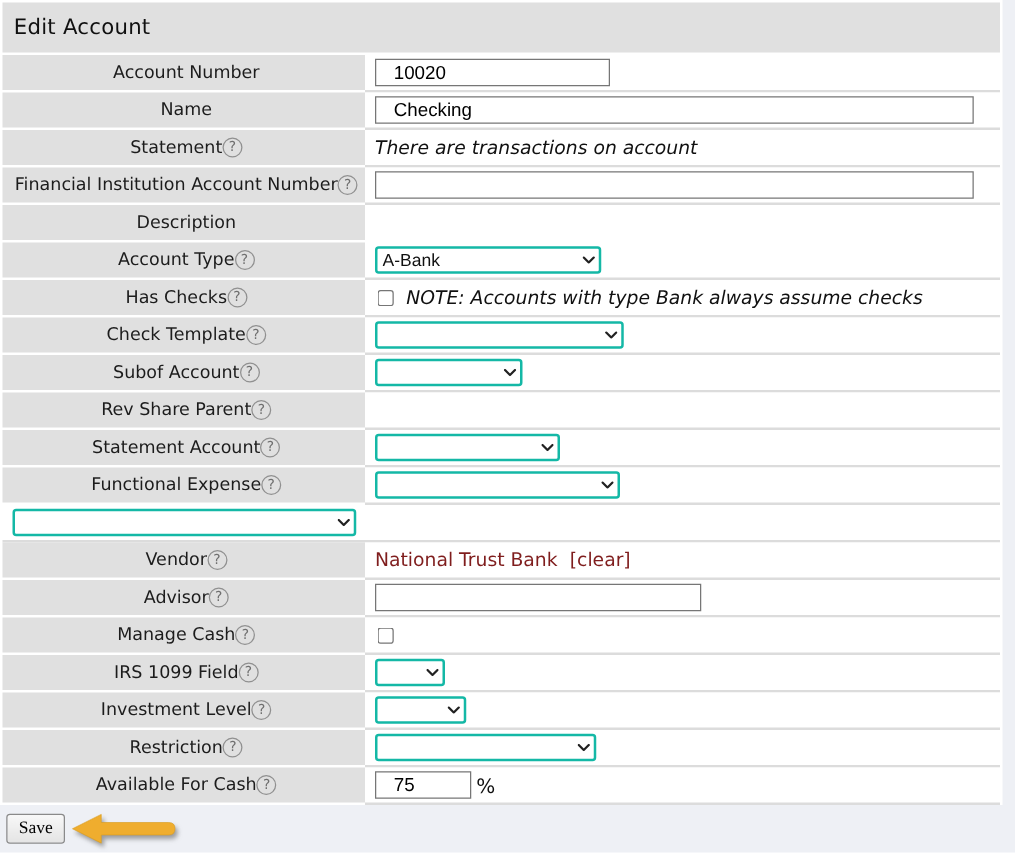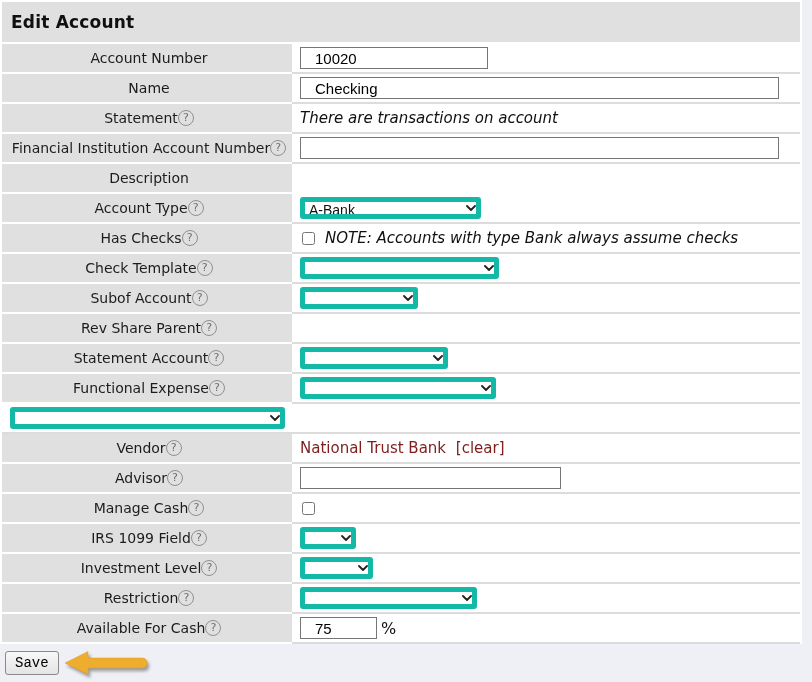--- a/index.html
+++ b/index.html
@@ -5,21 +5,21 @@
   html,body{margin:0;padding:0}
   body{
     width:812px;height:682px;overflow:hidden;
     background:#eef0f5;
     font-family:"DejaVu Sans",sans-serif;
   }
   .table{width:802px;background:#ffffff;padding:2px 2px 0 2px;box-sizing:border-box}
   .header{
     height:40px;margin-bottom:2px;background:#e0e0e0;
     display:flex;align-items:center;padding-left:9px;
-    font-size:17px;font-weight:bold;color:#101010;letter-spacing:.2px;
+    font-size:17px;font-weight:normal;color:#101010;letter-spacing:.2px;
   }
   .row{display:flex;height:30px}
   .cell-label{
     width:290px;height:28px;background:#e0e0e0;box-sizing:border-box;
     display:flex;align-items:center;justify-content:center;
     padding:0 4px 0 8px;font-size:14px;color:#1c1c1c;
   }
   .cell-label .lbl{white-space:nowrap}
   .cell-value{
     flex:1;height:30px;box-sizing:border-box;background:#ffffff;
@@ -34,42 +34,42 @@
   }
   input.text{
     height:22px;border:1px solid #767676;border-radius:0;
     padding:0 14px;box-sizing:border-box;background:#fff;
     font-family:"Liberation Sans",sans-serif;font-size:15px;color:#000;
   }
   .selwrap{position:relative;display:inline-block;height:22px}
   select.sel{
     -webkit-appearance:none;appearance:none;
     width:100%;height:22px;box-sizing:border-box;
-    border:5px solid #14b8a6;border-radius:3px;background:#fff;
+    border:2px solid #14b8a6;border-radius:3px;background:#fff;
     font-family:"Liberation Sans",sans-serif;font-size:14px;color:#101010;
     padding:0 18px 0 4px;
   }
   .chev{position:absolute;right:5px;top:8px;pointer-events:none}
   .w188{width:188px}.w479{width:479px}.w261{width:261px}
   .w181{width:181px}.w199{width:199px}.w118{width:118px}.w148{width:148px}
   .w196{width:196px}.w275{width:275px}.w56{width:56px}.w73{width:73px}
   .w177{width:177px}.w77{width:77px}
   .note{font-style:italic;font-size:15px;color:#101010;white-space:nowrap}
   .cb{width:13px;height:13px;margin:0 0 0 2px;flex:none}
   .cb + .note{margin-left:10px}
   .links{font-size:15px;white-space:nowrap}
   .links a{color:#7f1d1d;text-decoration:none}
   .links a + a{margin-left:5px}
   .suffix{font-size:16px;margin-left:4px;color:#101010}
   .footer{height:38px;width:812px;box-sizing:border-box;display:flex;align-items:center;padding-left:5px}
   button.save{
     height:24px;padding:2px 9px;cursor:pointer;
     border:1px solid #8a8a8a;border-radius:3px;
     background:linear-gradient(#f8f8f8,#e4e4e4);
-    font-family:Liberation Mono, monospace;font-size:14px;color:#000;
+    font-family:Liberation Serif, serif;font-size:14px;color:#000;
   }
   .arrow{margin-left:5px;filter:drop-shadow(2px 3px 1.5px rgba(90,90,90,.55))}
 </style>
 </head>
 <body>
 
 <div class="table">
   <div class="header">Edit Account</div>
 
   <div class="row">

